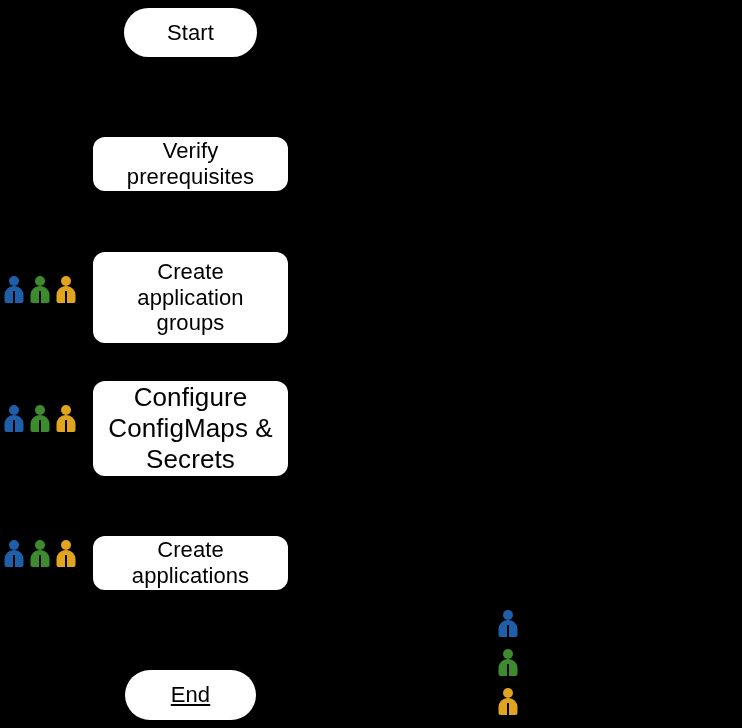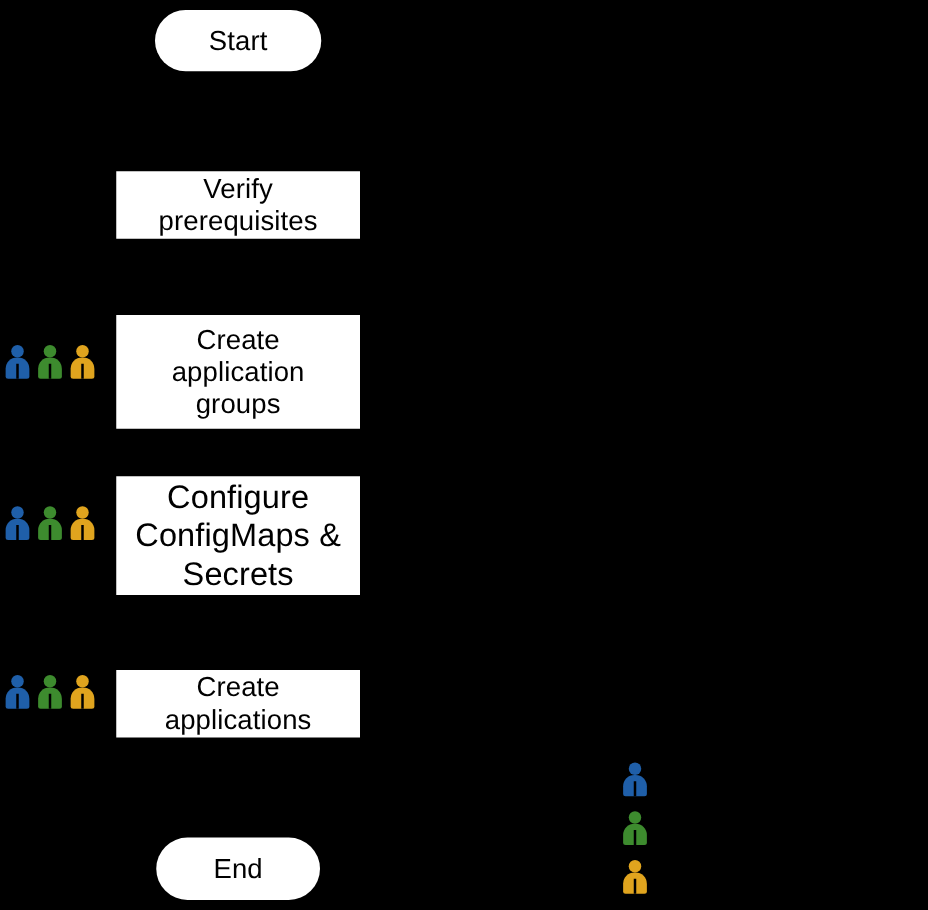--- a/index.html
+++ b/index.html
@@ -32,21 +32,21 @@
     line-height: 1.18;
     font-size: 22px;
     letter-spacing: 0.1px;
     white-space: pre-line;
     user-select: none;
   }
   .node.terminal {
     border-radius: 999px;
   }
   .node.process {
-    border-radius: 0;
+    border-radius: 12px;
   }
 
   
   .actor-icon {
     display: inline-block;
     position: relative;
     width: 20px;
     height: 28px;
     vertical-align: bottom;
   }
@@ -136,21 +136,21 @@
       <div class="node process" style="left: 93px; top: 137px; width: 195px; height: 54px; font-size: 22px; background: rgb(255, 255, 255); color: rgb(0, 0, 0);">Verify
 prerequisites</div>
       <div class="node process" style="left: 93px; top: 252px; width: 195px; height: 91px; font-size: 22px; background: rgb(255, 255, 255); color: rgb(0, 0, 0);">Create
 application
 groups</div>
       <div class="node process" style="left: 93px; top: 381px; width: 195px; height: 95px; font-size: 26px; background: rgb(255, 255, 255); color: rgb(0, 0, 0);">Configure
 ConfigMaps &amp;
 Secrets</div>
       <div class="node process" style="left: 93px; top: 536px; width: 195px; height: 54px; font-size: 22px; background: rgb(255, 255, 255); color: rgb(0, 0, 0);">Create
 applications</div>
-      <div class="node terminal" style="left: 125px; top: 670px; width: 131px; height: 50px; font-size: 22px; background: rgb(255, 255, 255); color: rgb(0, 0, 0);">End</div>
+      <div class="node terminal" style="left: 125px; top: 670px; width: 131px; height: 50px; font-size: 22px; background: rgb(255, 255, 255); color: rgb(0, 0, 0); text-decoration: underline;">End</div>
     </div>
 
   <div id="actor-layer">
       <div class="actor-row" style="left: 4px; top: 275px;">
         <span class="actor-icon" style="color: rgb(31, 95, 169);">
           <span class="head"></span>
           <span class="body"></span>
           <span class="notch"></span>
         </span>
         <span class="actor-icon" style="color: rgb(61, 139, 46);">

